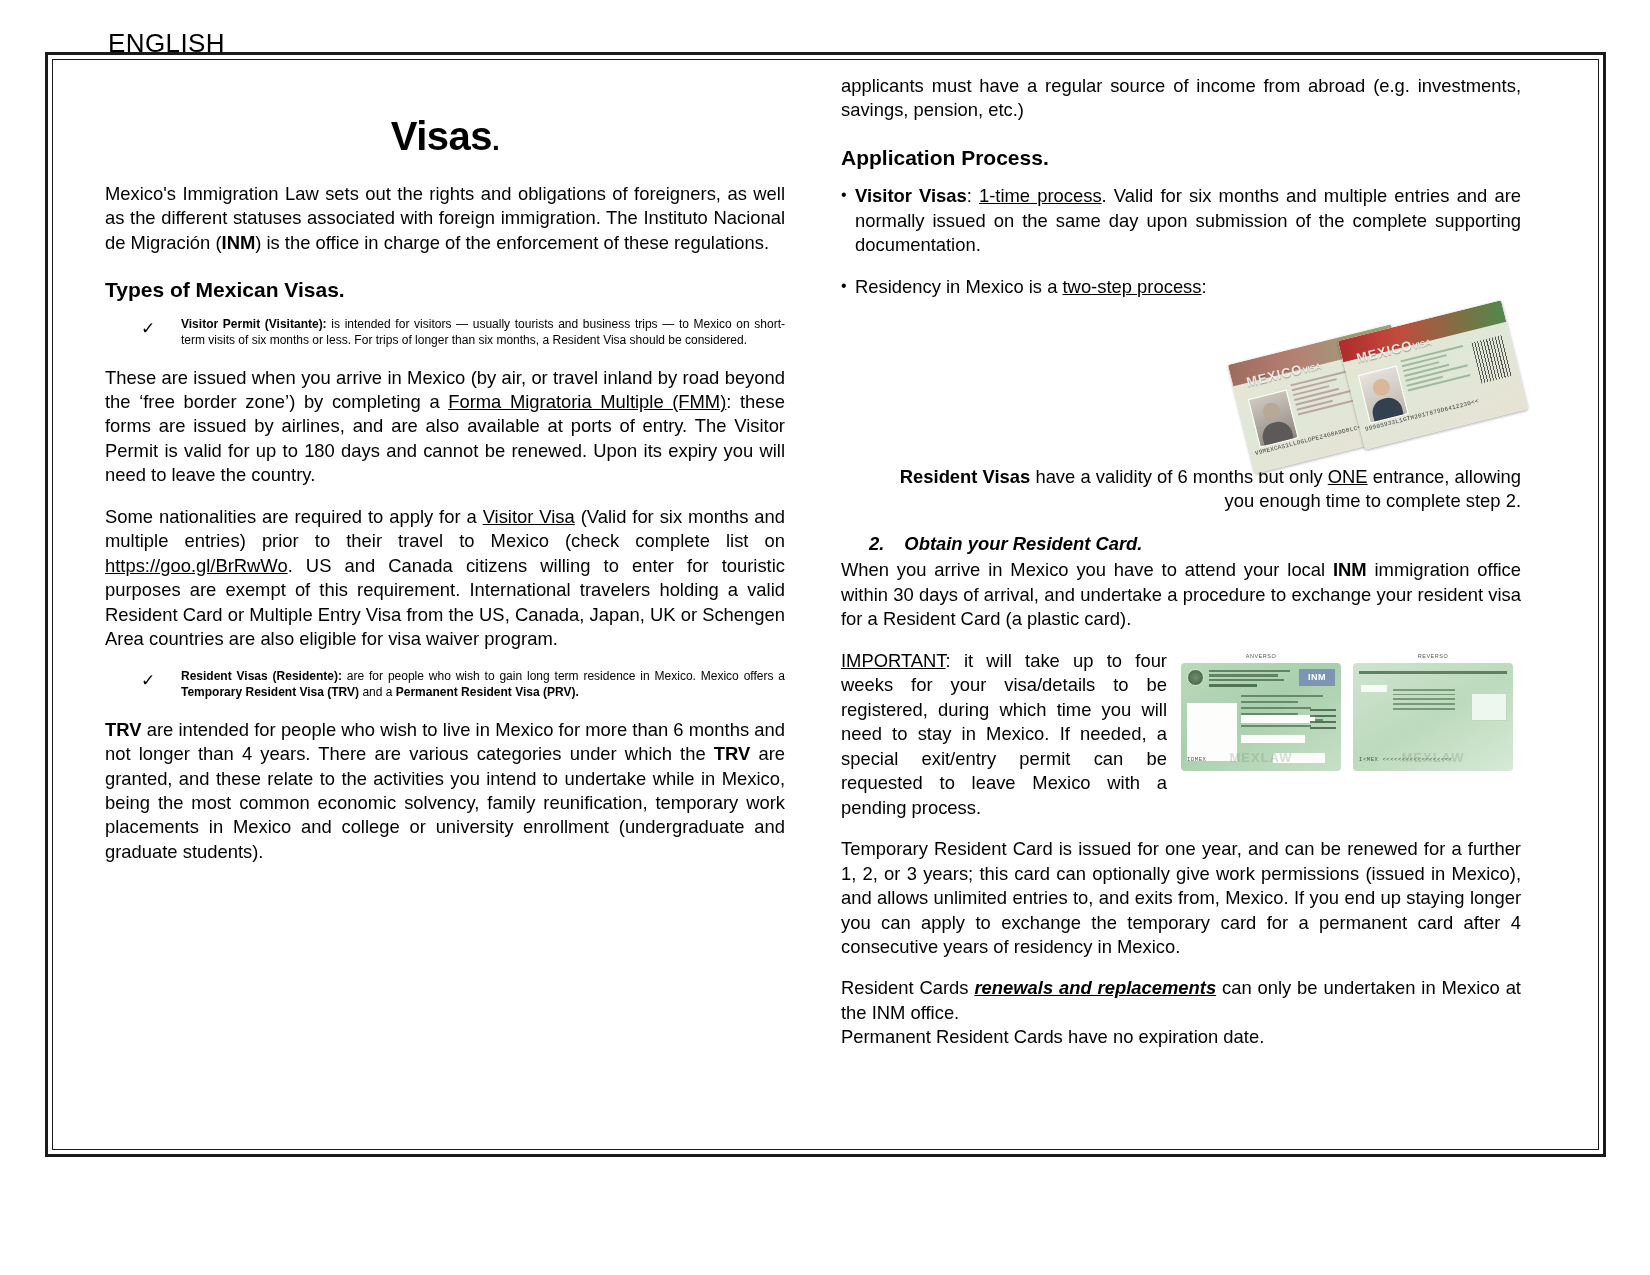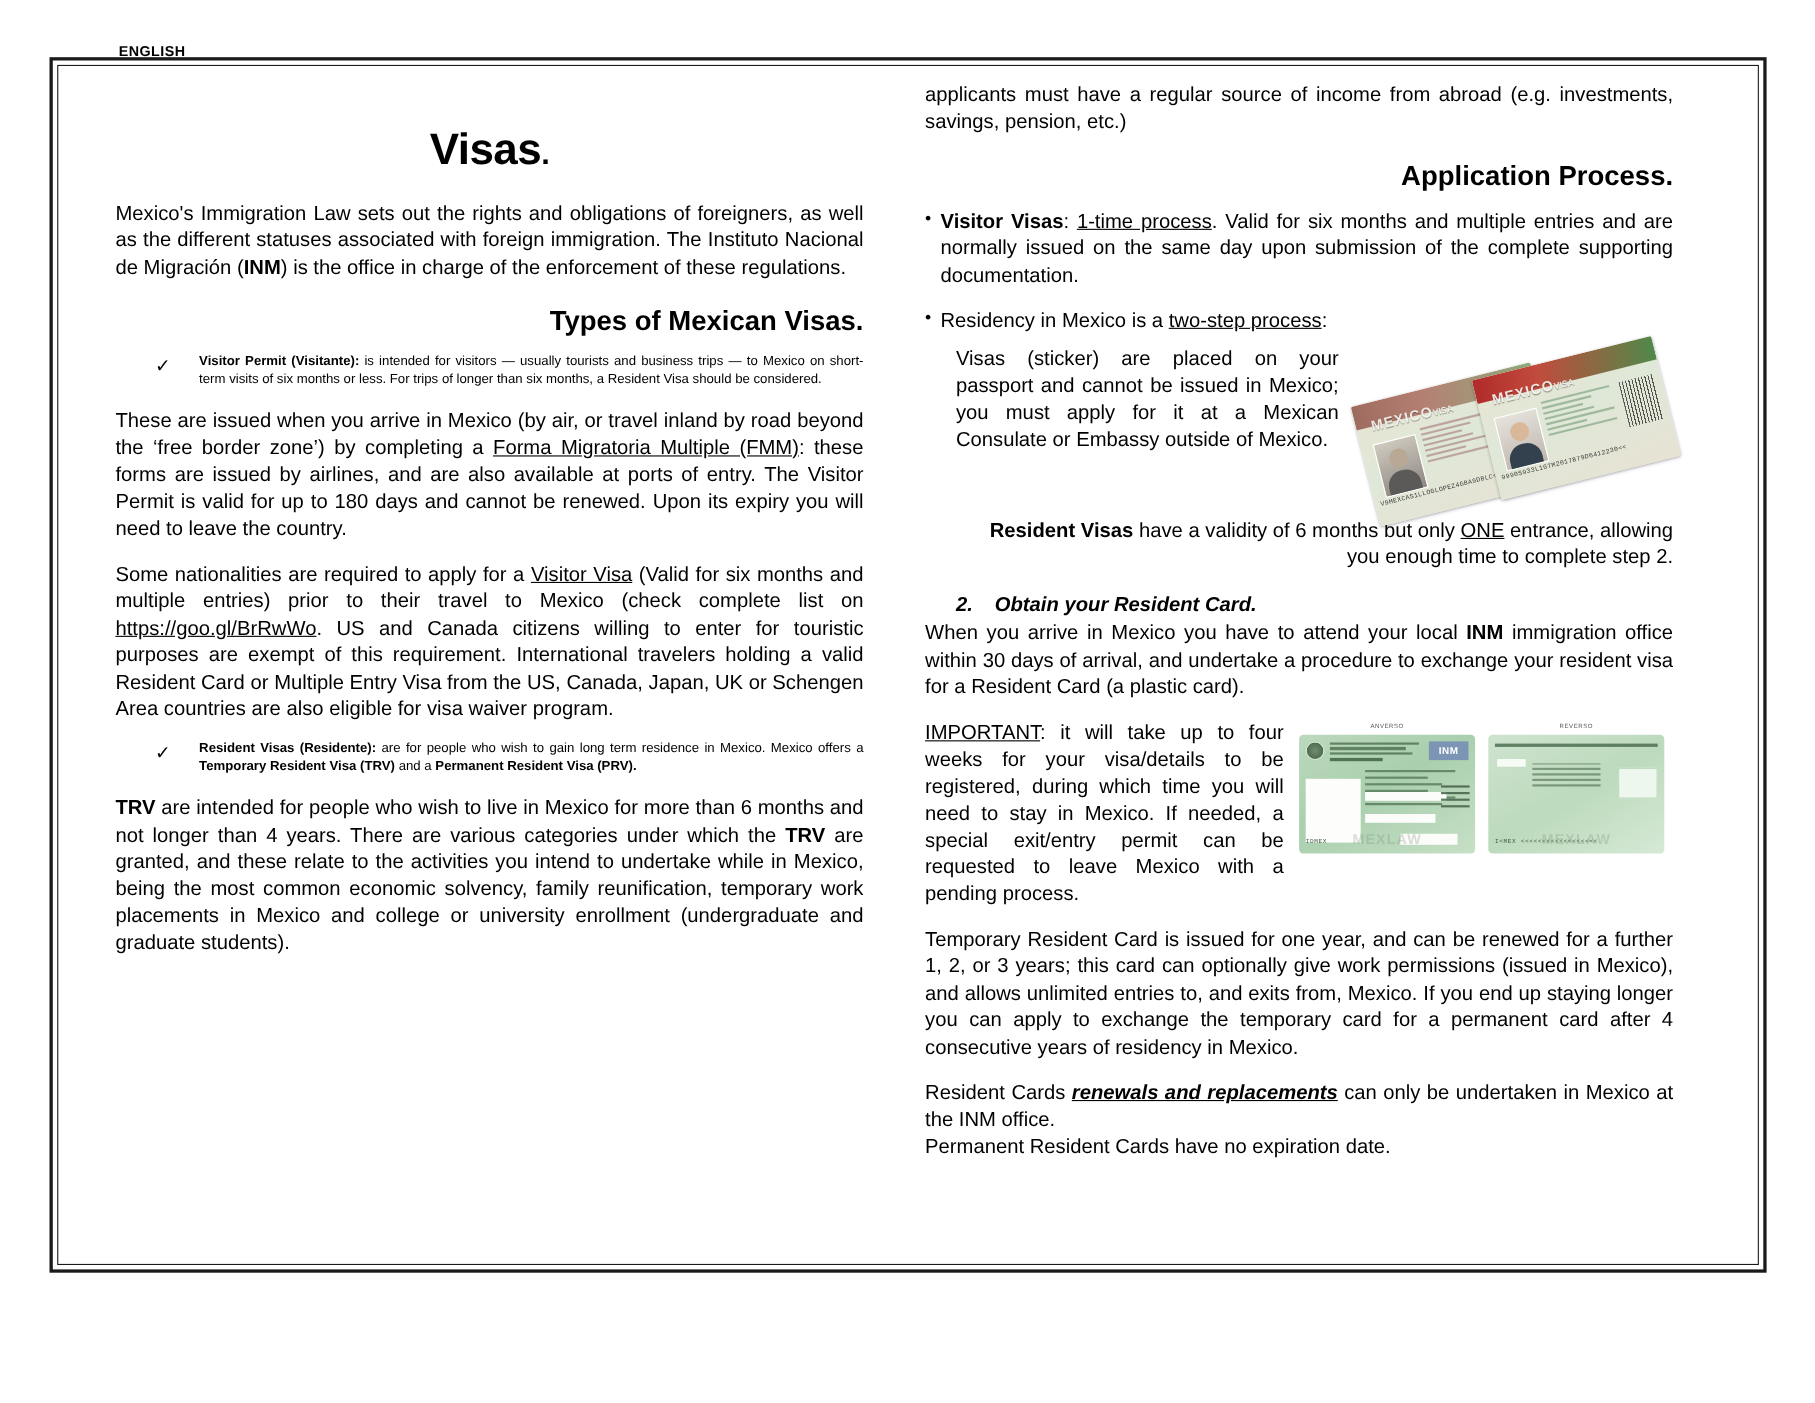--- a/index.html
+++ b/index.html
@@ -13,23 +13,23 @@
     font-family: "Liberation Sans", sans-serif;
     color: #000000;
     overflow: hidden;
     position: relative;
   }
 
   
   .header-label {
     position: absolute;
     left: 108px;
-    top: 39px;
-    font-size: 13px;
-    font-weight: bold;
+    top: 28px;
+    font-size: 26px;
+    font-weight: normal;
     letter-spacing: 0.4px;
   }
 
   
   .page-frame {
     position: absolute;
     left: 45px;
     top: 52px;
     width: 1561px;
     height: 1105px;
@@ -70,22 +70,22 @@
     text-align: center;
     font-size: 40px;
     font-weight: bold;
     letter-spacing: -0.5px;
     margin: 60px 0 26px 0;
     line-height: 1;
   }
   .doc-title .dot { font-size: 28px; }
 
   .h2 {
-    text-align: right;
-    font-size: 25px;
+    text-align: left;
+    font-size: 21px;
     font-weight: bold;
     margin: 22px 0 14px 0;
     line-height: 1.2;
   }
 
   p.body {
     font-size: 18.4px;
     line-height: 1.33;
     text-align: justify;
     margin: 0 0 17px 0;
@@ -449,21 +449,20 @@
               <i></i>
               <i></i>
               <i></i>
           </div>
           <div class="visa-stamp"></div>
           <div class="visa-mrz">9990S933L1GTM2017879D6412230&lt;&lt;</div>
         </div>
       </div>
 
 
-      <div class="step-body">Visas (sticker) are placed on your passport and cannot be issued in Mexico; you must apply for it at a Mexican Consulate or Embassy outside of Mexico.</div>
     </div>
 
     <div class="resident-visas-note"><b>Resident Visas</b><span> have a validity of 6 months but only </span><span class="bu">ONE</span><span> entrance, allowing you enough time to complete step 2.</span></div>
 
     <div class="step-head"><span class="num">2.</span><span class="gap"></span><span>Obtain your Resident Card.</span></div>
 
     <p class="body" style="margin-top:2px;"><span>When you arrive in Mexico you have to attend your local </span><b>INM</b><span> immigration office within 30 days of arrival, and undertake a procedure to exchange your resident visa for a Resident Card (a plastic card).</span></p>
 
     <div class="clearfix">
 

